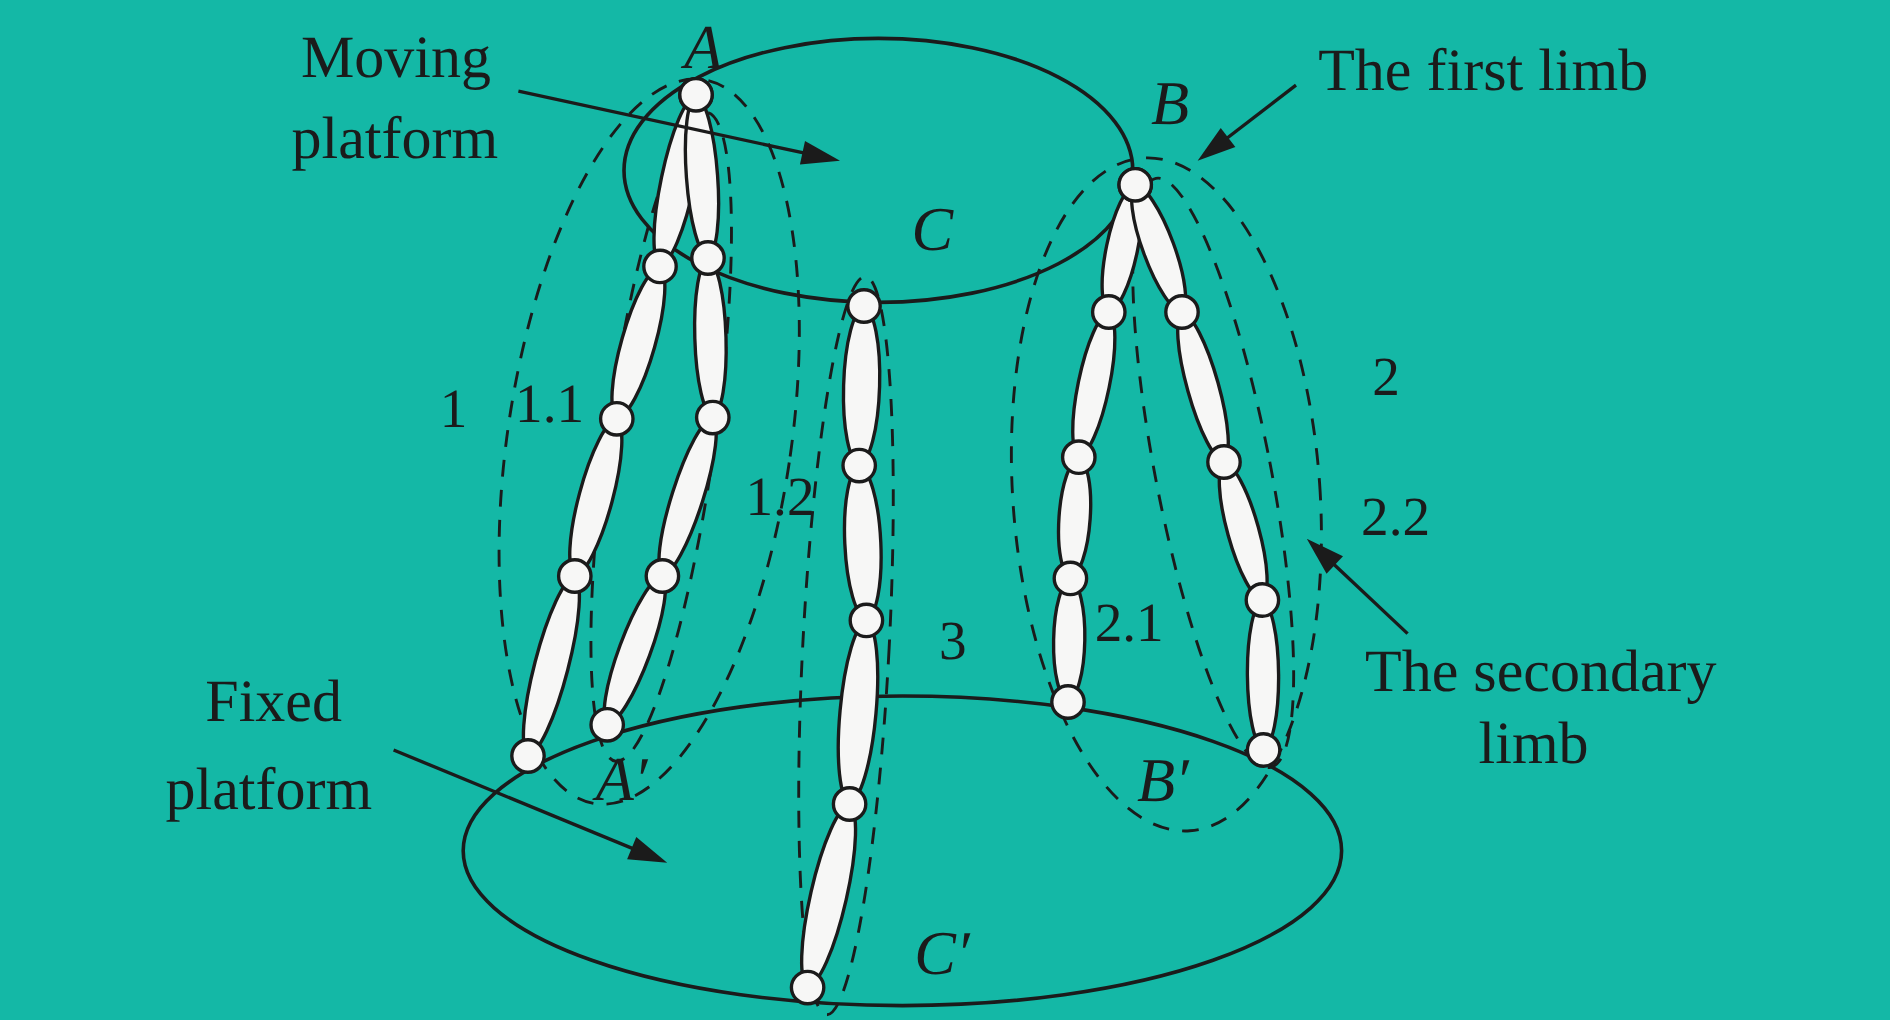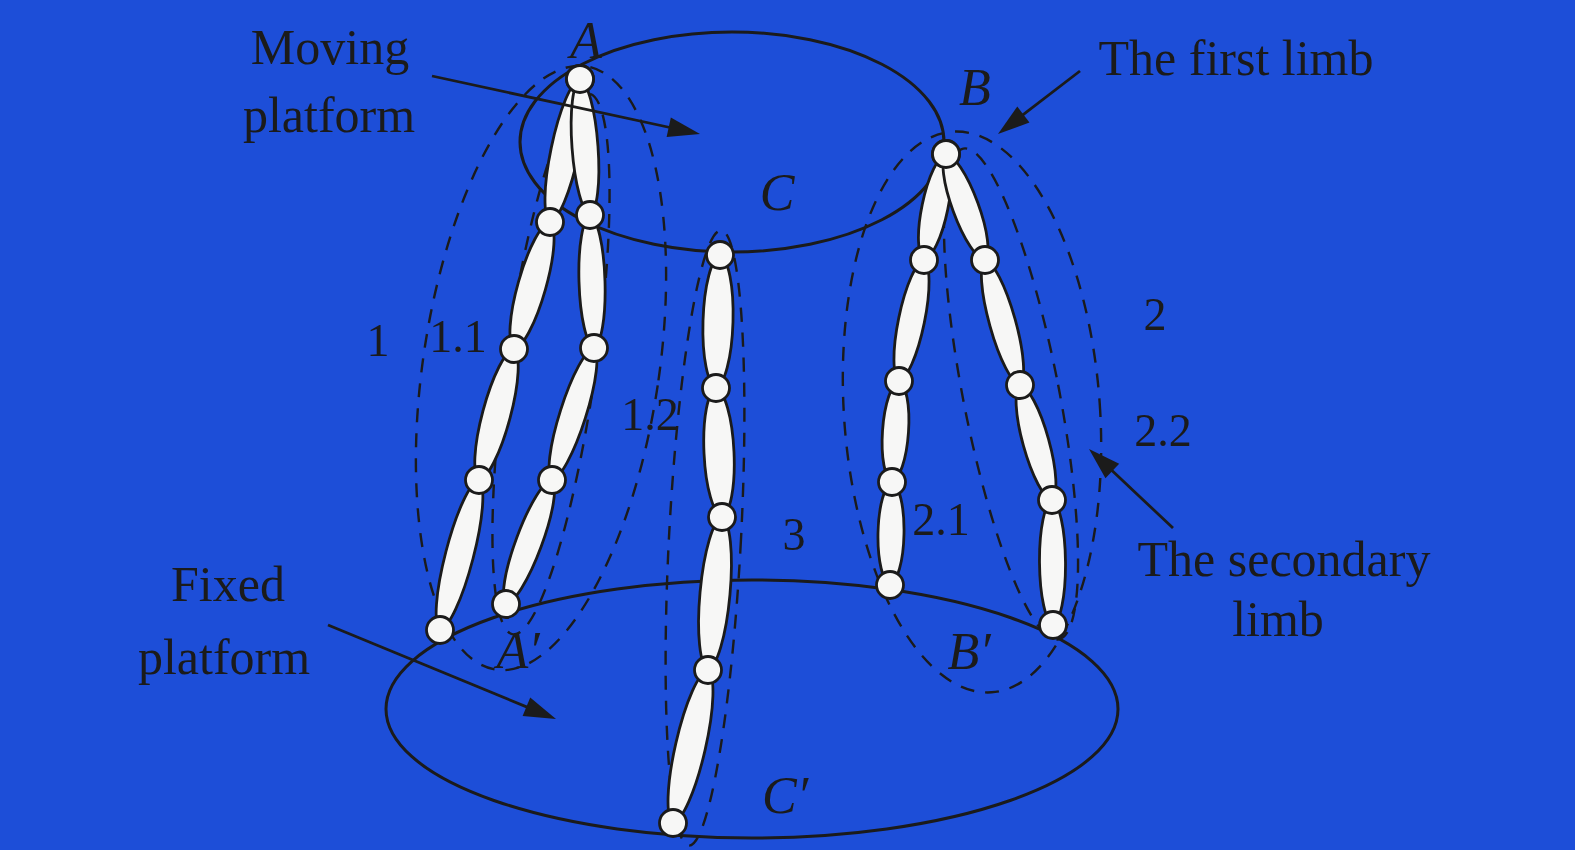--- a/index.html
+++ b/index.html
@@ -5,21 +5,21 @@
   html, body {
     margin: 0;
     padding: 0;
     background: #f7f7f6;
     font-family: "Liberation Serif", serif;
   }
   .stage {
     position: relative;
     width: 1575px;
     height: 850px;
-    background: #1d4ed8;
+    background: #14b8a6;
     overflow: hidden;
   }
   svg { display: block; }
   text { user-select: none; }
 </style>
 </head>
 <body>
 
 <div class="stage">
   <svg id="figure-svg" xmlns="http://www.w3.org/2000/svg" width="1575" height="850" viewBox="0 0 1575 850">

